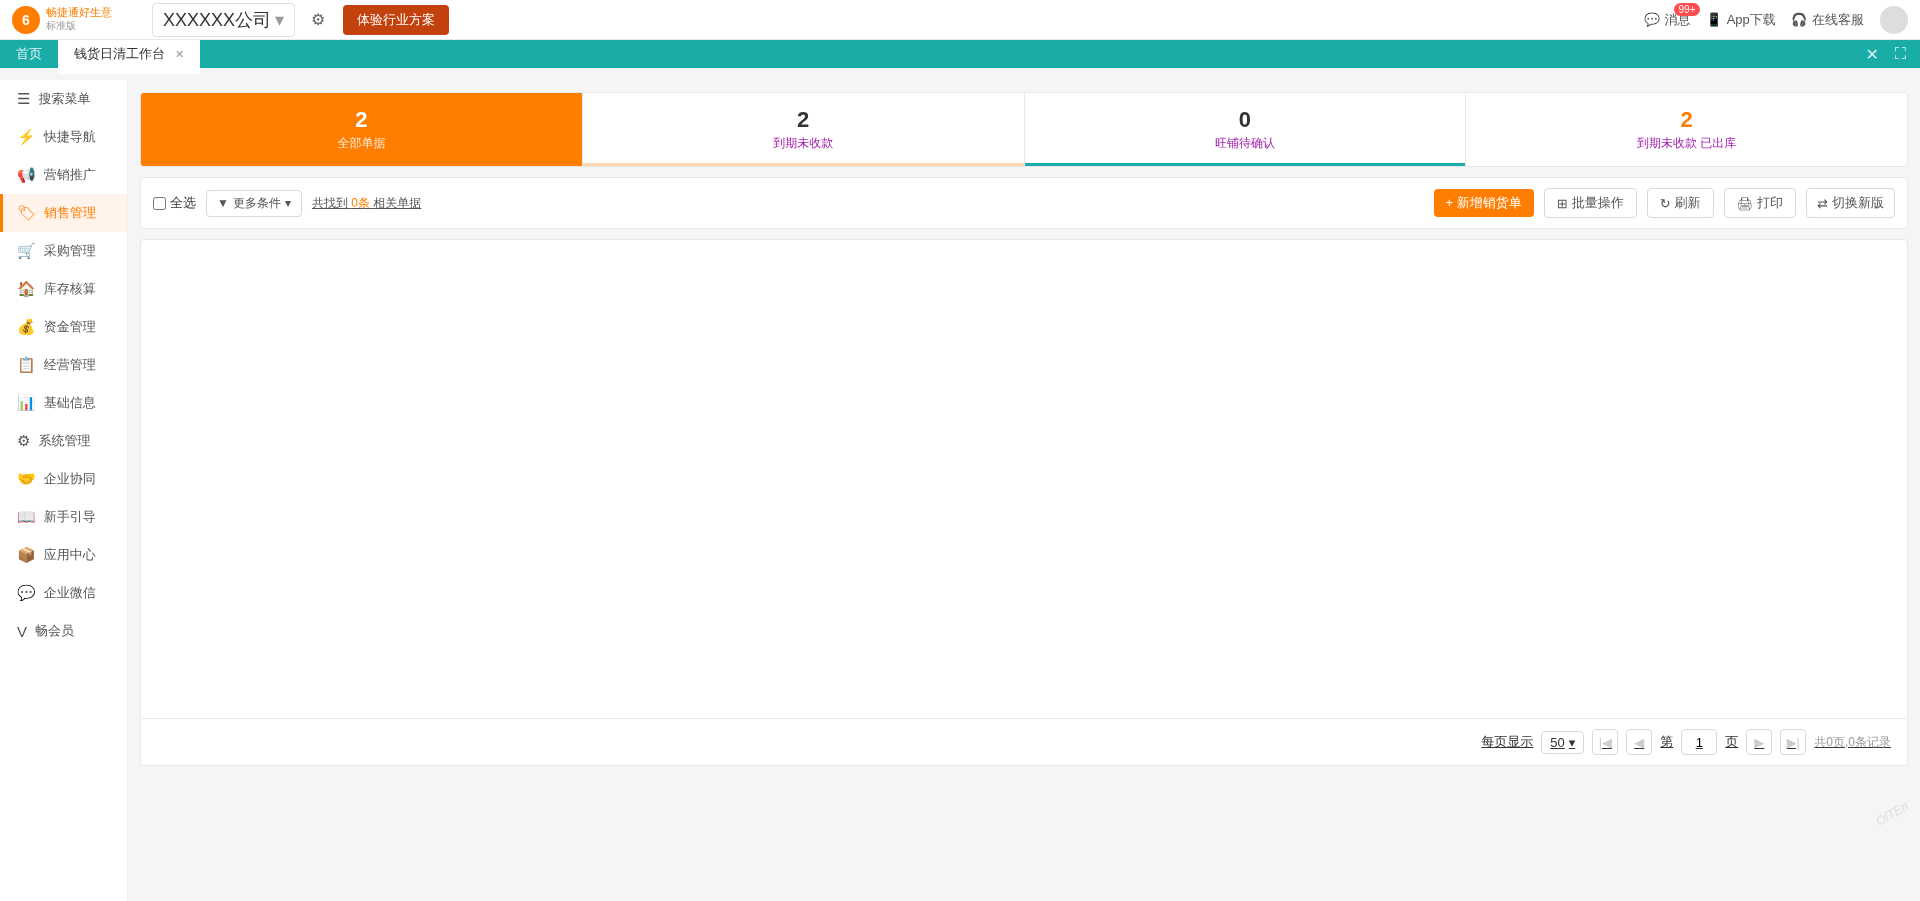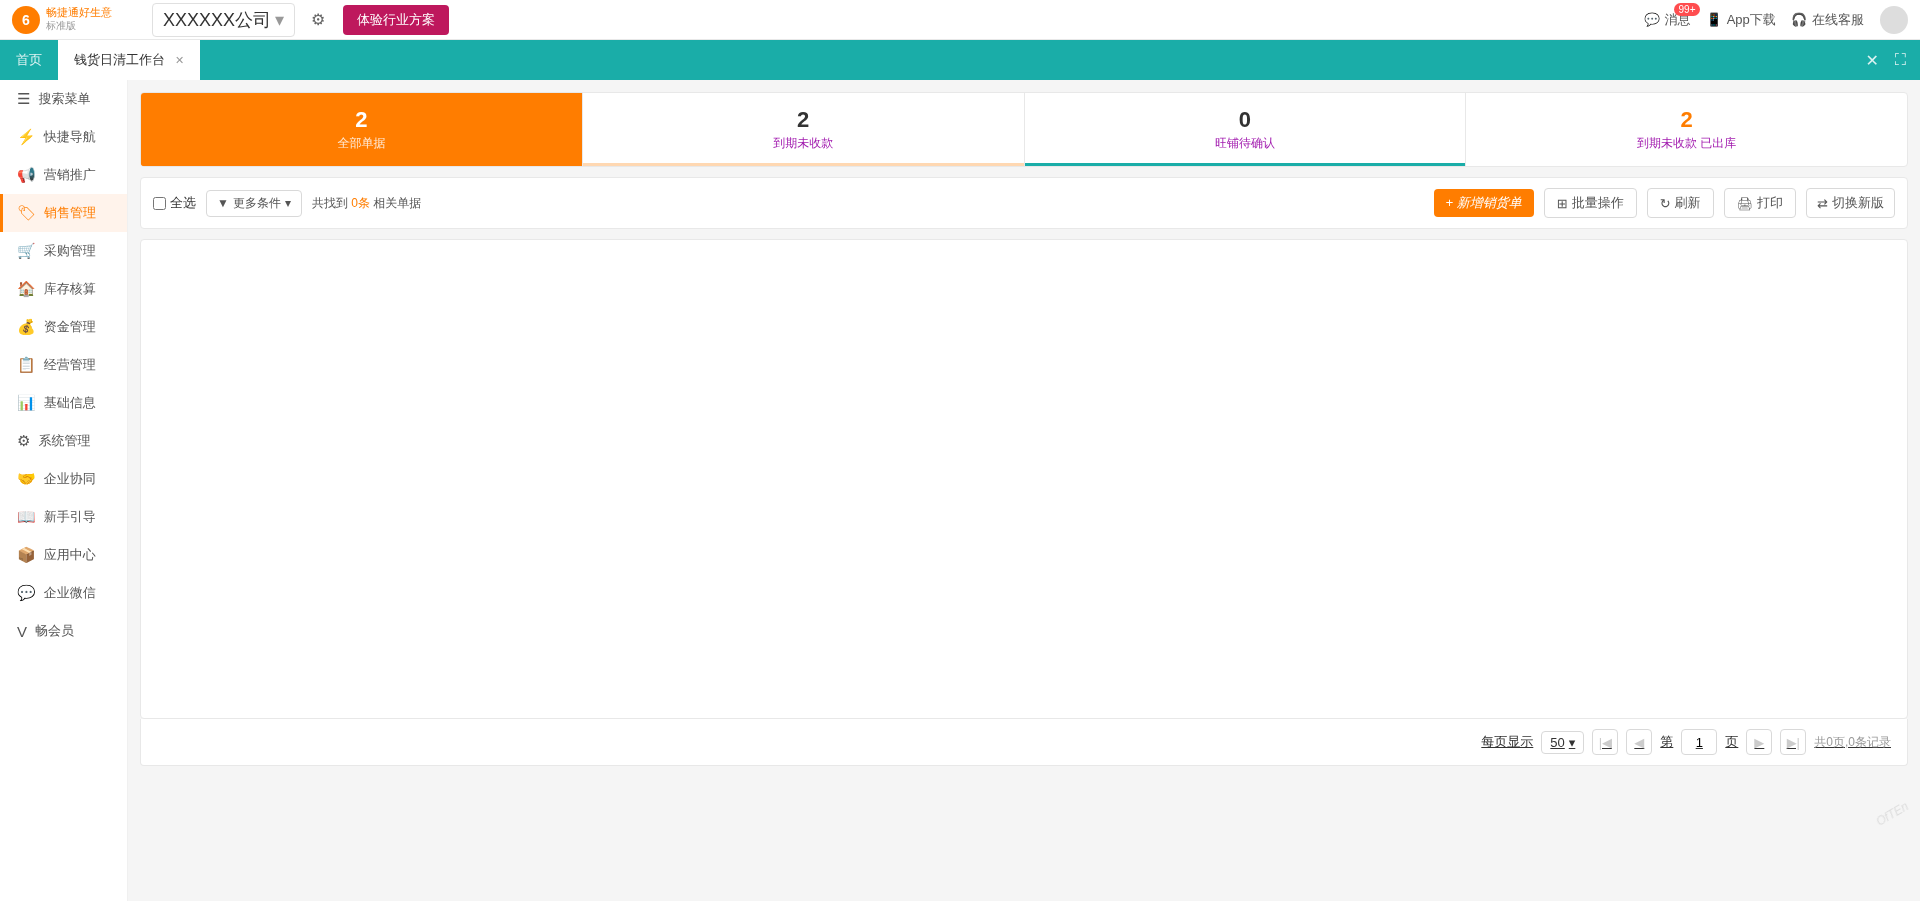--- a/index.html
+++ b/index.html
@@ -42,21 +42,21 @@
       color: #333;
       margin-left: 12px;
     }
     .company-selector .arrow { color: #999; }
     .settings-icon-btn {
       width: 30px; height: 30px;
       display: flex; align-items: center; justify-content: center;
       cursor: pointer; color: #666; font-size: 16px; margin-left: 8px;
     }
     .industry-btn {
-      background: #be185d;
+      background: #c2410c;
       color: #fff;
       border: none;
       border-radius: 4px;
       padding: 6px 14px;
       font-size: 13px;
       cursor: pointer;
       margin-left: 10px;
     }
     .top-right {
       margin-left: auto;
@@ -76,21 +76,21 @@
       top: -8px; right: -10px;
     }
     .avatar {
       width: 28px; height: 28px;
       border-radius: 50%;
       background: #ddd;
     }
 
     
     .tab-bar {
-      height: 40px;
+      height: 28px;
       background: #1aada8;
       display: flex;
       align-items: center;
       padding: 0 0;
       position: fixed;
       top: 40px; left: 0; right: 0;
       z-index: 99;
       text-align: right;
     }
     .tab-item {
@@ -216,42 +216,42 @@
     .toolbar-left { display: flex; align-items: center; gap: 10px; flex: 1; }
     .toolbar-right { display: flex; align-items: center; gap: 10px; }
     .checkbox-label { display: flex; align-items: center; gap: 4px; cursor: pointer; }
     .filter-btn {
       display: flex; align-items: center; gap: 4px;
       padding: 4px 10px;
       border: 1px solid #d9d9d9;
       border-radius: 4px;
       cursor: pointer; font-size: 12px; color: #555;
     }
-    .found-text { font-size: 12px; color: #555; }
+    .found-text { font-size: 12px; color: #555; text-decoration: underline; }
     .found-count { color: #ff7d00; }
     .action-btn {
       display: flex; align-items: center; gap: 4px;
       padding: 5px 12px;
       border-radius: 4px;
       cursor: pointer; font-size: 13px;
     }
     .btn-secondary {
       background: #fff;
       border: 1px solid #d9d9d9;
       color: #555;
     }
     .new-btn {
       background: #ff7d00;
       color: #fff;
       border: none;
       padding: 5px 12px;
       border-radius: 4px;
       cursor: pointer;
       font-size: 13px;
-      display: flex; align-items: center; gap: 4px; font-style: italic;
+      display: flex; align-items: center; gap: 4px;
     }
     .switch-btn {
       display: flex; align-items: center; gap: 4px;
       padding: 5px 10px;
       border: 1px solid #d9d9d9;
       border-radius: 4px;
       cursor: pointer; font-size: 13px; color: #555;
       background: #fff;
     }
 

